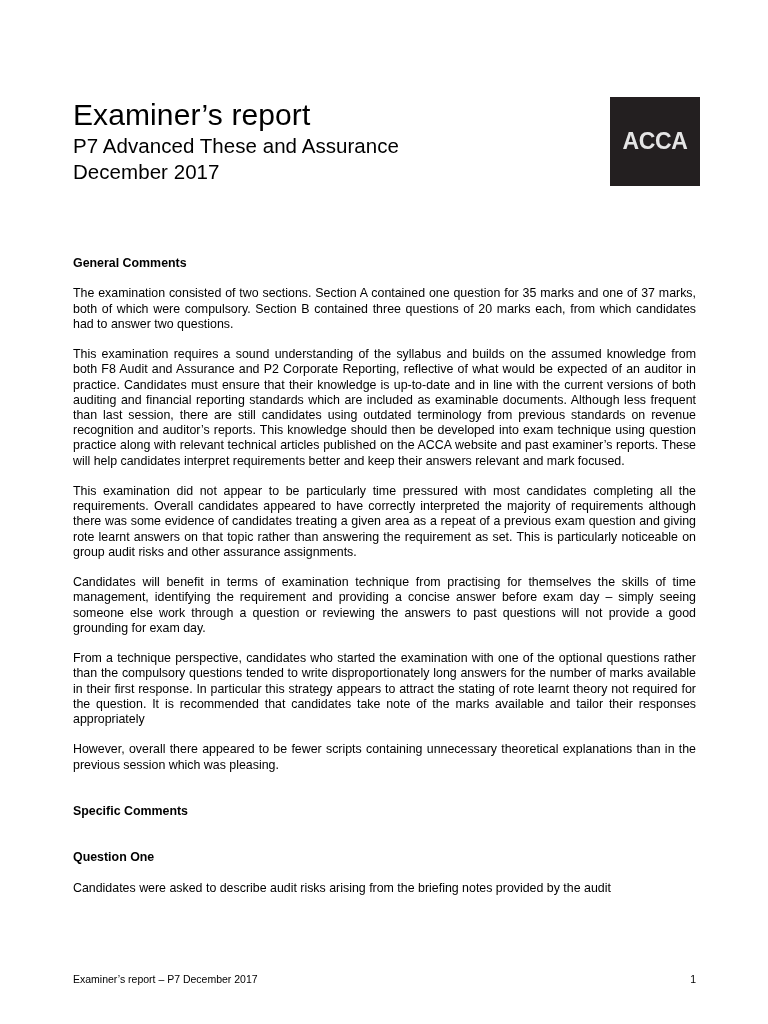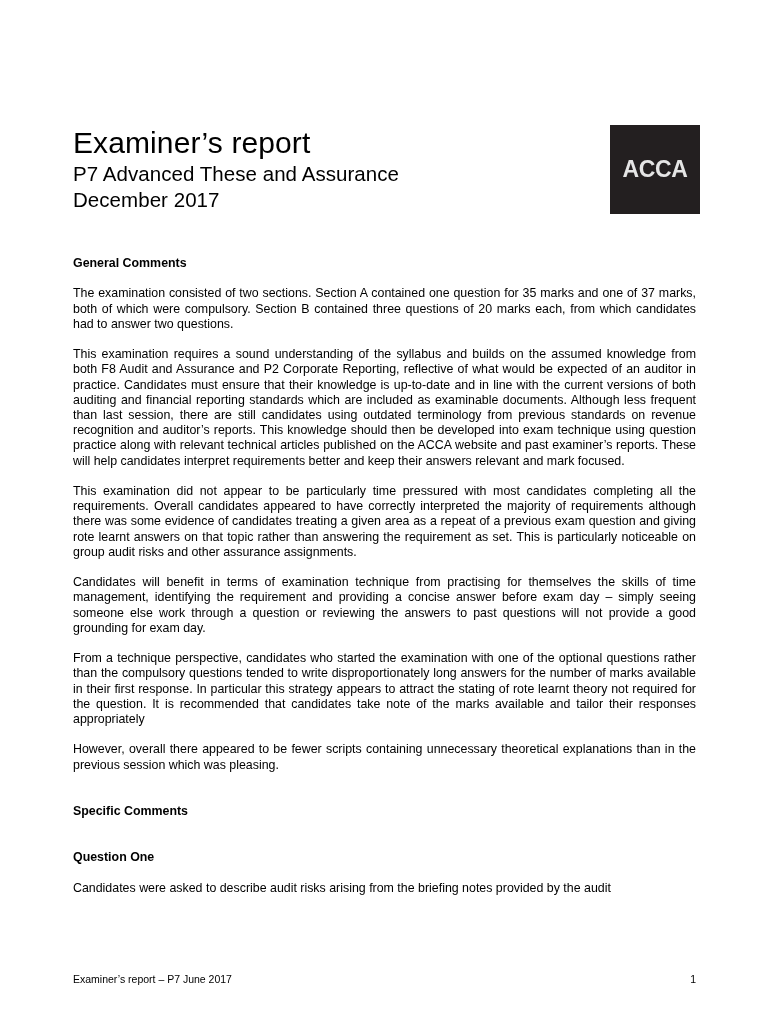--- a/index.html
+++ b/index.html
@@ -26,21 +26,20 @@
     background: #ffffff;
   }
 
   
   .header {
     position: absolute;
     left: 73px;
     top: 96px;
     width: 623px;
     height: 100px;
-    margin-top: 28px;
   }
   .title-block {
     position: absolute;
     left: 0;
     top: 0;
     width: 480px;
   }
   .doc-title {
     font-size: 30px;
     font-weight: 300;
@@ -170,17 +169,17 @@
     <div class="gap-sm"></div>
 
     <div class="h-bold">Question One</div>
     <div class="gap-sm"></div>
 
     <p class="para noj">Candidates were asked to describe audit risks arising from the briefing notes provided by the audit</p>
 
   </div>
 
   <div class="footer">
-    <span class="footer-left">Examiner’s report – P7 June 2017</span>
+    <span class="footer-left">Examiner’s report – P7 December 2017</span>
     <span class="footer-right">1</span>
   </div>
 
 </div>
 
 </body></html>

